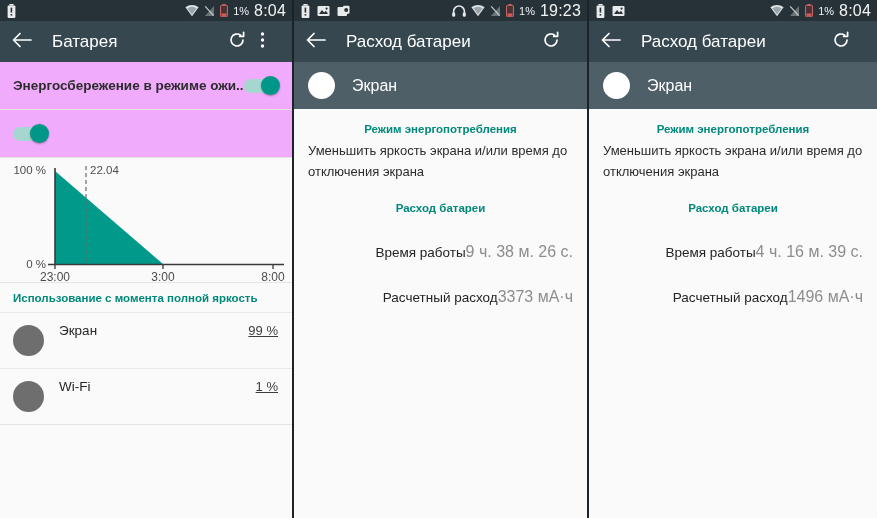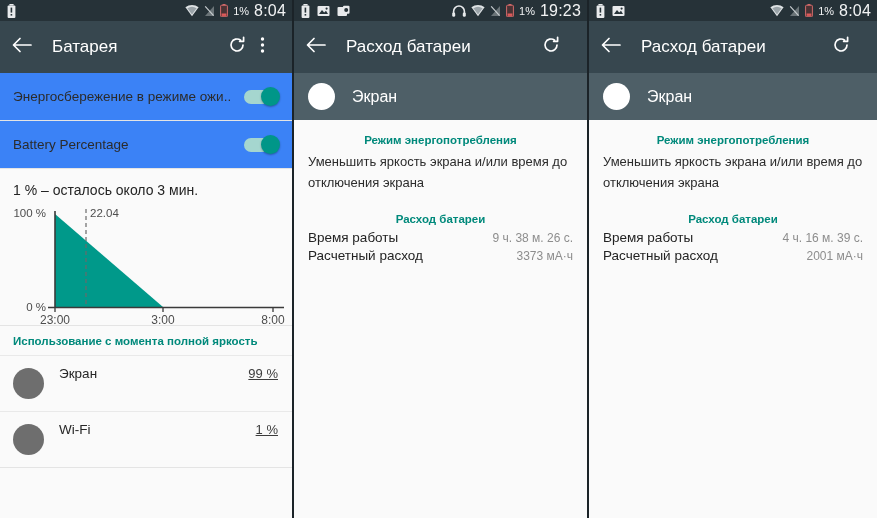--- a/index.html
+++ b/index.html
@@ -21,43 +21,44 @@
     padding:0 6px 0 7px;box-sizing:border-box;
   }
   .sb-left{display:flex;align-items:center;gap:7px;}
   .sb-right{display:flex;align-items:center;gap:5px;}
   .sb-time{font-size:16px;color:#f2f3f4;letter-spacing:.2px;}
   .sb-pct{font-size:11px;color:#f2f3f4;}
   .ico{display:inline-block;line-height:0;}
 
   
   .appbar{
-    height:52px;background:#37474f;display:flex;align-items:center;
+    height:41px;background:#37474f;display:flex;align-items:center;
     padding:0 27px 0 12px;box-sizing:border-box;
   }
   .appbar-title{
     color:#ffffff;font-size:17px;margin-left:20px;flex:1;
     white-space:nowrap;overflow:hidden;
   }
   .appbar .act{margin-left:14px;cursor:pointer;}
   .back{cursor:pointer;}
 
   
   .subheader{
     height:47px;background:#4e5f67;display:flex;align-items:center;
     padding:0 14px;box-sizing:border-box;
   }
   .sub-avatar{width:27px;height:27px;border-radius:50%;background:#ffffff;flex:0 0 auto;}
   .sub-title{color:#ffffff;font-size:16px;margin-left:17px;}
 
   
   .row{
-    background:#3b82f6;height:48px;display:flex;align-items:center;
+    background:#f0abfc;height:48px;display:flex;align-items:center;
     padding:0 14px 0 13px;box-sizing:border-box;
     border-bottom:1px solid #e4e4e4;
+    font-weight:bold;
   }
   .row-label{font-size:13.5px;color:#2b2b2b;flex:1;white-space:nowrap;overflow:hidden;}
   .switch{width:34px;height:14px;border-radius:7px;background:#a5d6cf;position:relative;flex:0 0 auto;}
   .switch .knob{
     position:absolute;right:-2px;top:-3px;width:19px;height:19px;border-radius:50%;
     background:#009688;box-shadow:0 1px 2px rgba(0,0,0,.32);
   }
 
   .summary{padding:13px 13px 3px 13px;font-size:14px;color:#232323;}
 
@@ -81,23 +82,23 @@
   .usage-name{font-size:13.5px;color:#262626;flex:1;}
   .usage-pct{font-size:13px;color:#3c3c3c;text-decoration:underline;}
   .bar{height:3px;background:#d8d8d8;margin-top:12px;position:relative;border-radius:0;}
   .bar .fill{position:absolute;left:0;top:0;height:3px;background:#00897b;}
 
   
   .detail{padding:14px 14px 0 14px;box-sizing:border-box;}
   .sec-title{font-size:11.5px;color:#00897b;font-weight:bold;margin-bottom:5px;text-align:center;}
   .sec-body{font-size:13px;color:#2c2c2c;line-height:21px;}
   .sec-gap{height:20px;}
-  .kv{display:flex;align-items:baseline;justify-content:space-between;margin-top:3px;}
+  .kv{display:flex;align-items:baseline;justify-content:flex-end;margin-top:3px;}
   .kv .k{font-size:13.5px;color:#232323;}
-  .kv .v{font-size:12px;color:#8d8d8d;}
+  .kv .v{font-size:16px;color:#8d8d8d;margin-top:24px;}
 </style>
 </head>
 <body>
 
 <div class="screens">
 
   <div class="panel p1">
 
     <div class="statusbar">
       <div class="sb-left">
@@ -158,27 +159,25 @@
     </div>
 
     <div class="row">
       <span class="row-label">Энергосбережение в режиме ожи..</span>
       <span class="switch">
           <span class="knob"></span>
         </span>
     </div>
 
     <div class="row">
-      <span class="row-label">Battery Percentage</span>
       <span class="switch">
           <span class="knob"></span>
         </span>
     </div>
 
-    <div class="summary">1 % – осталось около 3 мин.</div>
 
     <div class="chartwrap">
       <svg width="292" height="122" viewBox="0 0 292 122">
 
         <text class="axis-txt" x="38" y="14" font-size="11.5" text-anchor="end">100 %</text>
         <text class="axis-txt" x="38" y="108" font-size="11.5" text-anchor="end">0 %</text>
 
         <polygon points="47,11 155,104 47,104" fill="#00998a"></polygon>
 
         <line x1="47" y1="8" x2="47" y2="104" stroke="#3a3a3a" stroke-width="1.6"></line>
@@ -389,18 +388,18 @@
       <div class="sec-title">Режим энергопотребления</div>
       <div class="sec-body">Уменьшить яркость экрана и/или время до отключения экрана</div>
       <div class="sec-gap"></div>
       <div class="sec-title">Расход батареи</div>
       <div class="kv">
         <span class="k">Время работы</span>
         <span class="v">4 ч. 16 м. 39 с.</span>
       </div>
       <div class="kv">
         <span class="k">Расчетный расход</span>
-        <span class="v">2001 мА·ч</span>
+        <span class="v">1496 мА·ч</span>
       </div>
     </div>
   </div>
 
 </div>
 
 </body></html>

